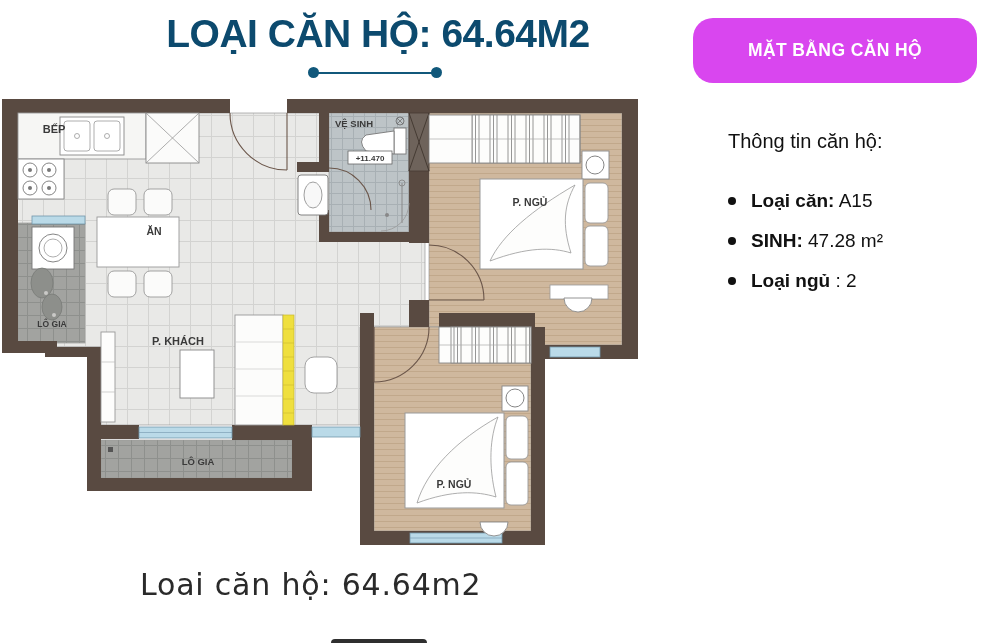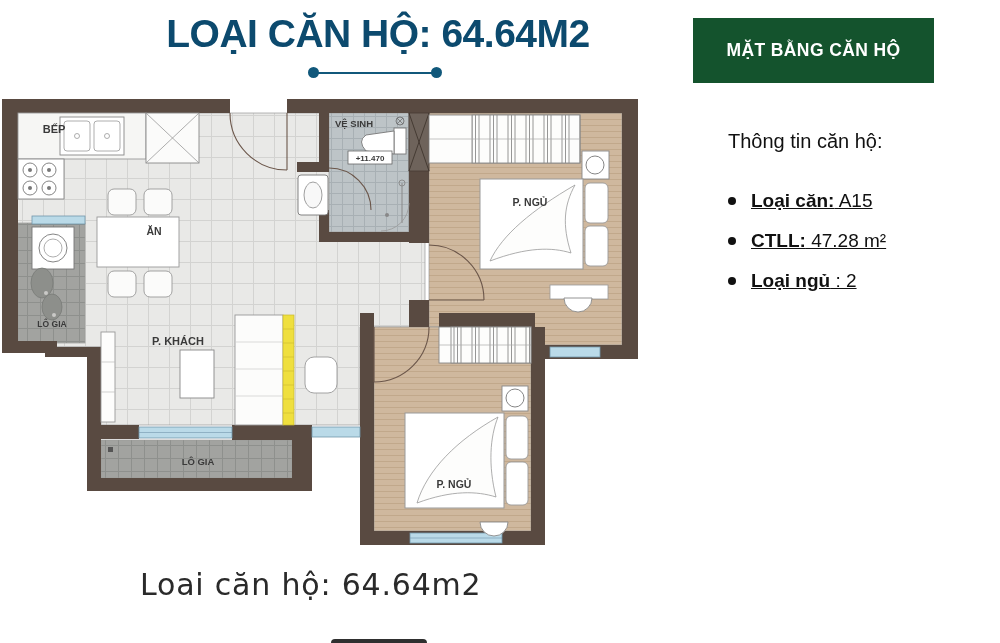--- a/index.html
+++ b/index.html
@@ -4,26 +4,26 @@
 <style>
   html,body{margin:0;padding:0;background:#fff;}
   body{width:1000px;height:643px;position:relative;overflow:hidden;
        font-family:"Liberation Sans",sans-serif;}
   .page-title{position:absolute;left:60px;top:12px;width:636px;text-align:center;
        font-size:39px;font-weight:800;color:#0c4a6e;letter-spacing:-0.5px;white-space:nowrap;}
   .title-divider{position:absolute;left:308px;top:67px;width:134px;height:12px;}
   .title-divider .line{position:absolute;left:5px;right:5px;top:4.5px;height:2.5px;background:#11587b;}
   .title-divider .dot{position:absolute;top:0;width:11px;height:11px;border-radius:50%;background:#11587b;}
   .title-divider .dot.l{left:0}.title-divider .dot.r{right:0}
-  .plan-btn{position:absolute;left:693px;top:18px;width:241px;height:65px;border-radius:0;
-       background:#14532d;color:#fff;font-weight:700;font-size:17.5px;letter-spacing:.4px;
+  .plan-btn{position:absolute;left:693px;top:18px;width:284px;height:65px;border-radius:20px;
+       background:#d946ef;color:#fff;font-weight:700;font-size:17.5px;letter-spacing:.4px;
        display:flex;align-items:center;justify-content:center;border:none;cursor:pointer;}
   .info-panel{position:absolute;left:728px;top:130px;width:272px;color:#111;}
   .info-panel h3{margin:0;font-size:20px;font-weight:400;}
-  .info-list{list-style:none;margin:37px 0 0;padding:0;text-decoration:underline;}
+  .info-list{list-style:none;margin:37px 0 0;padding:0;}
   .info-list li{display:flex;align-items:center;margin-bottom:18px;font-size:19px;}
   .info-list .dot{width:8px;height:8px;border-radius:50%;background:#111;margin-right:15px;flex:none;}
   .info-list b{font-weight:800;}
   .floor-plan{position:absolute;left:2px;top:95px;width:636px;height:470px;}
   .plan-caption{position:absolute;left:140px;top:567px;font-size:30px;color:#2a2a2a;
        letter-spacing:.8px;font-family:"DejaVu Sans",sans-serif;}
   .bottom-bar{position:absolute;left:331px;top:639px;width:96px;height:8px;background:#2f2f2f;border-radius:4px;}
   svg text{font-family:"Liberation Sans",sans-serif;fill:#3a3a3a;font-weight:600;}
 </style>
 </head>
@@ -41,21 +41,21 @@
 
 <div class="info-panel">
   <h3>Thông tin căn hộ:</h3>
   <ul class="info-list">
     <li>
       <span class="dot"></span>
       <span><b>Loại căn:</b><span> A15</span></span>
     </li>
     <li>
       <span class="dot"></span>
-      <span><b>CTLL:</b><span> 47.28 m²</span></span>
+      <span><b>SINH:</b><span> 47.28 m²</span></span>
     </li>
     <li>
       <span class="dot"></span>
       <span><b>Loại ngủ</b><span> : 2</span></span>
     </li>
   </ul>
 </div>
 
 <div class="floor-plan">
 <svg viewBox="0 0 636 470" width="636" height="470" xmlns="http://www.w3.org/2000/svg">

